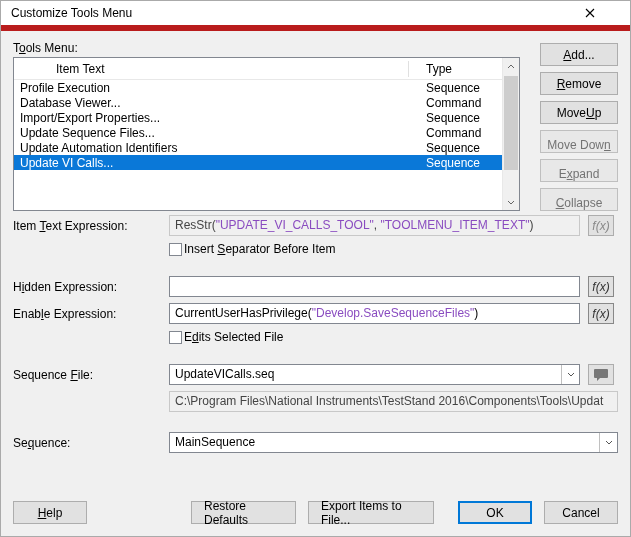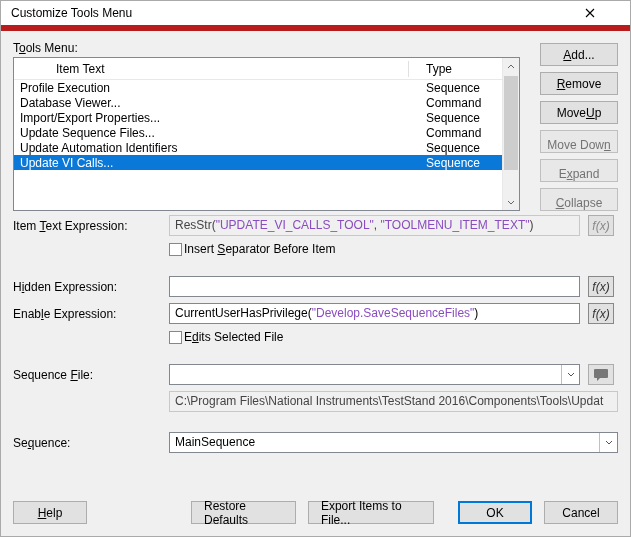--- a/index.html
+++ b/index.html
@@ -177,20 +177,21 @@
       <div class="chk-row">
         <div class="chk"></div>
         <span class="chk-label"><span>E</span><u>d</u><span>its Selected File</span></span>
       </div>
       <div></div>
 
       <div class="gap-row"></div>
 
       <div class="form-label"><span>Sequence </span><u>F</u><span>ile:</span></div>
       <div class="input combo">
+        <span>UpdateVICalls.seq</span>
         <div class="arrow">
             <svg width="8" height="8" viewBox="0 0 8 8">
               <path d="M1 2 L4 5 L7 2" stroke="#555" fill="none"></path>
             </svg>
           </div>
       </div>
       <div class="speech-ico">
         <svg width="16" height="14" viewBox="0 0 16 14">
             <path d="M2 1 h12 a1 1 0 0 1 1 1 v7 a1 1 0 0 1 -1 1 h-7 l-3 3 v-3 h-2 a1 1 0 0 1 -1 -1 v-7 a1 1 0 0 1 1 -1 z" fill="#777"></path>
           </svg>

